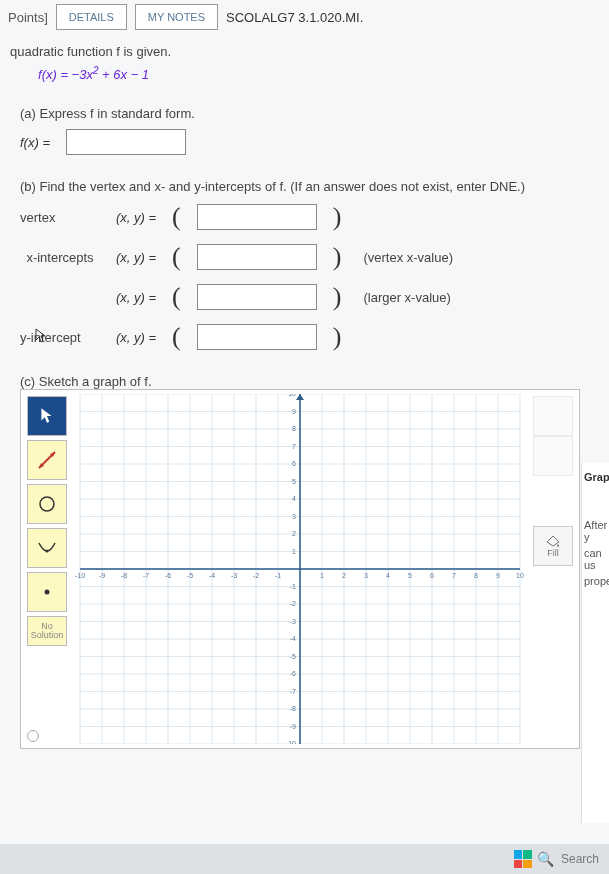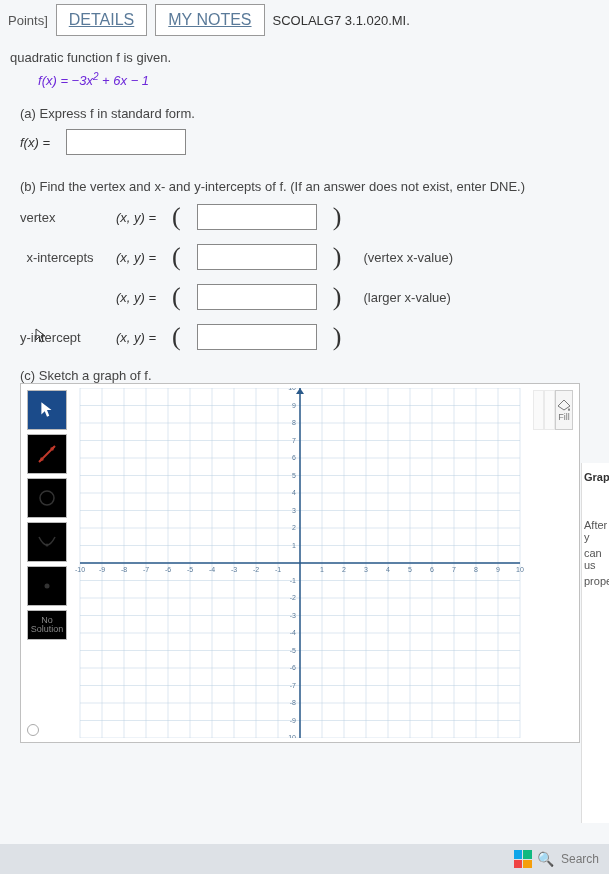--- a/index.html
+++ b/index.html
@@ -22,33 +22,32 @@
     display: flex;
     align-items: center;
     gap: 8px;
     padding: 4px 8px;
   }
   .header-text { color: #555; }
   .btn-outline {
     border: 1px solid #999;
     background: #fff;
     padding: 6px 12px;
-    font-size: 16px;
+    font-size: 11px;
     color: #5a7a99;
     cursor: pointer;
-    text-decoration: underline;
   }
   .assignment-id { color: #333; font-size: 13px; }
   .content {
     padding: 10px 20px 8px 10px;
   }
   .intro { color: #444; margin-bottom: 6px; }
   .formula { margin-left: 28px; color: #6d28d9; font-style: italic; }
   .sup { vertical-align: super; font-size: 10px; }
-  .part { margin-top: 18px; color: #444; margin-left: 10px; }
+  .part { margin-top: 24px; color: #444; margin-left: 10px; }
   .inline-row { display:flex; align-items:center; margin-left:10px; margin-top:8px; gap:16px; }
   .fx { font-style: italic; }
   .input-box {
     border: 1px solid #888;
     background: #fff;
     height: 26px;
     width: 120px;
     display: inline-block;
   }
   .paren { font-size: 26px; font-family: 'Times New Roman', serif; color:#333; line-height:1;}
@@ -67,38 +66,38 @@
   .toolbar-left {
     width: 44px;
     display:flex;
     flex-direction:column;
     gap:4px;
     padding:2px;
   }
   .tool-btn {
     width:40px; height:40px;
     border:1px solid #bbb;
-    background:#000000;
+    background:#fef9c3;
     display:flex; align-items:center; justify-content:center;
     cursor:pointer;
     font-size: 14px;
     color:#333;
   }
   .tool-btn.active { background:#1b4b8a; color:#fff;}
   .tool-btn.small { height:30px; font-size:9px; color:#888; flex-direction:column; line-height:1;}
   .graph-area {
     flex:1;
     position:relative;
     background:#fff;
   }
   .grid-svg { width:100%; height:100%; }
   .toolbar-right {
     width: 44px;
     display:flex;
-    flex-direction:row;
+    flex-direction:column;
     padding:2px;
   }
   .right-btn {
     width:40px; height:40px;
     border:1px solid #ccc;
     background:#f5f5f5;
     display:flex; align-items:center; justify-content:center;
     flex-direction:column;
     font-size:9px;
     color:#777;

